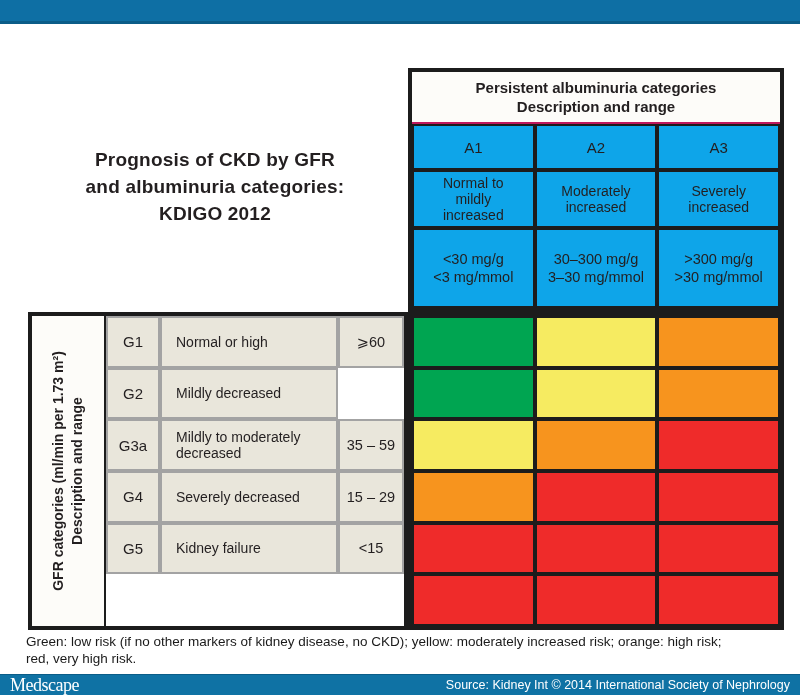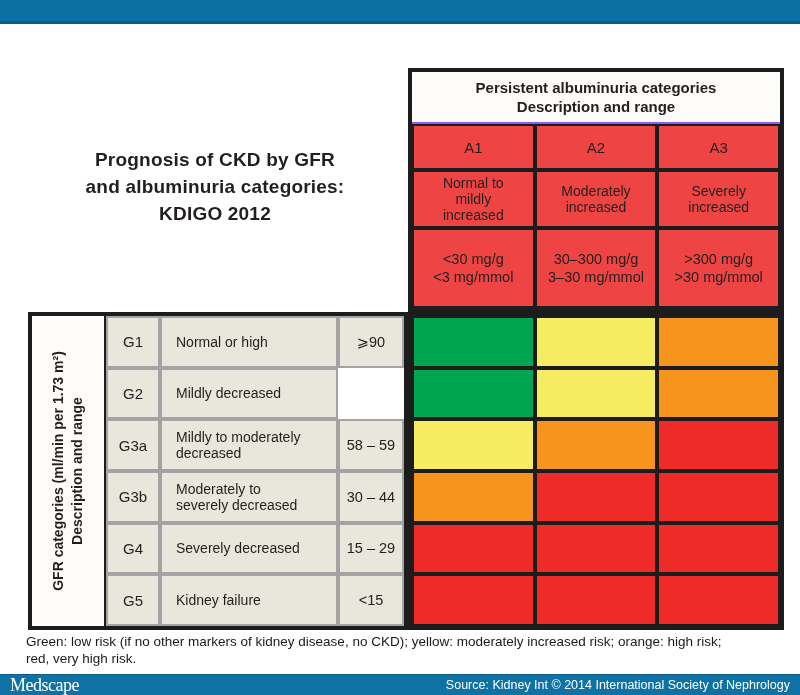--- a/index.html
+++ b/index.html
@@ -20,25 +20,25 @@
     white-space:pre-line; letter-spacing:0.2px;
   }
   
   .alb-table {
     position:absolute; left:408px; top:68px; width:376px; height:244px;
     border:4px solid #1c1c1c; background:#ffffff;
   }
   .alb-header {
     height:52px; display:flex; align-items:center; justify-content:center;
     text-align:center; font-weight:bold; font-size:15px; line-height:19px;
-    white-space:pre-line; border-bottom:2px solid #8b5cf6; background:#fdfcf9;
+    white-space:pre-line; border-bottom:2px solid #be185d; background:#fdfcf9;
   }
   .alb-row { display:grid; grid-template-columns:repeat(3,1fr); }
   .alb-row .cell {
-    border:2px solid #1c1c1c; background:#ef4444;
+    border:2px solid #1c1c1c; background:#0ea5e9;
     display:flex; align-items:center; justify-content:center;
     text-align:center; white-space:pre-line;
   }
   .alb-codes  { height:46px; font-size:15px; }
   .alb-descs  { height:58px; font-size:14px; line-height:16px; }
   .alb-ranges { height:80px; font-size:14.5px; line-height:18px; }
   
   .gfr-table {
     position:absolute; left:28px; top:312px; width:380px; height:318px;
     border:4px solid #1c1c1c; background:#ffffff; display:flex;
@@ -128,37 +128,31 @@
 
   <div class="gfr-table">
     <div class="gfr-axis">
       <div class="gfr-axis-inner">GFR categories (ml/min per 1.73 m²)
 Description and range</div>
     </div>
     <div class="gfr-rows">
       <div class="gfr-row">
         <div class="cell g-code">G1</div>
         <div class="cell g-desc">Normal or high</div>
-        <div class="cell g-range">⩾90</div>
+        <div class="cell g-range">⩾60</div>
       </div>
       <div class="gfr-row">
         <div class="cell g-code">G2</div>
         <div class="cell g-desc">Mildly  decreased</div>
       </div>
       <div class="gfr-row">
         <div class="cell g-code">G3a</div>
         <div class="cell g-desc">Mildly to moderately
 decreased</div>
-        <div class="cell g-range">58 – 59</div>
-      </div>
-      <div class="gfr-row">
-        <div class="cell g-code">G3b</div>
-        <div class="cell g-desc">Moderately to
-severely decreased</div>
-        <div class="cell g-range">30 – 44</div>
+        <div class="cell g-range">35 – 59</div>
       </div>
       <div class="gfr-row">
         <div class="cell g-code">G4</div>
         <div class="cell g-desc">Severely decreased</div>
         <div class="cell g-range">15 – 29</div>
       </div>
       <div class="gfr-row">
         <div class="cell g-code">G5</div>
         <div class="cell g-desc">Kidney failure</div>
         <div class="cell g-range">&lt;15</div>

